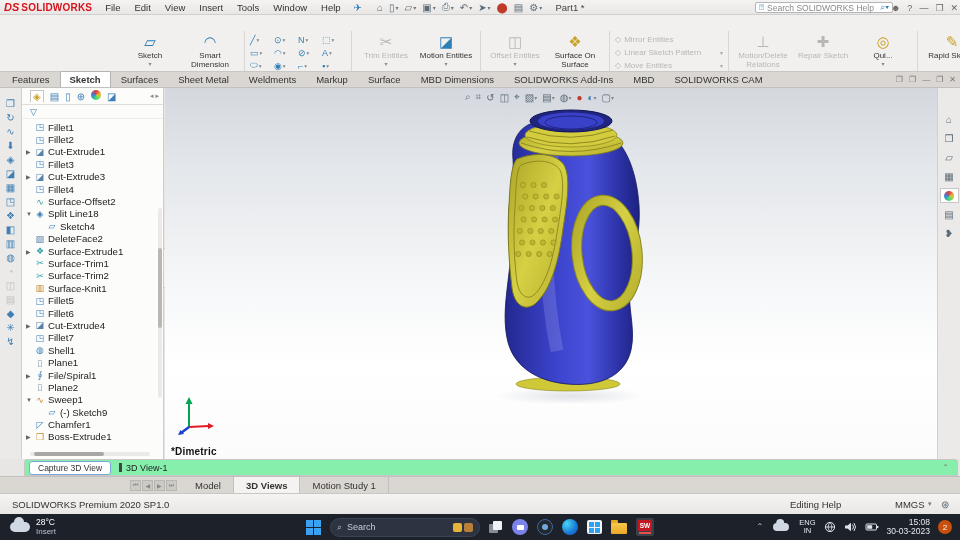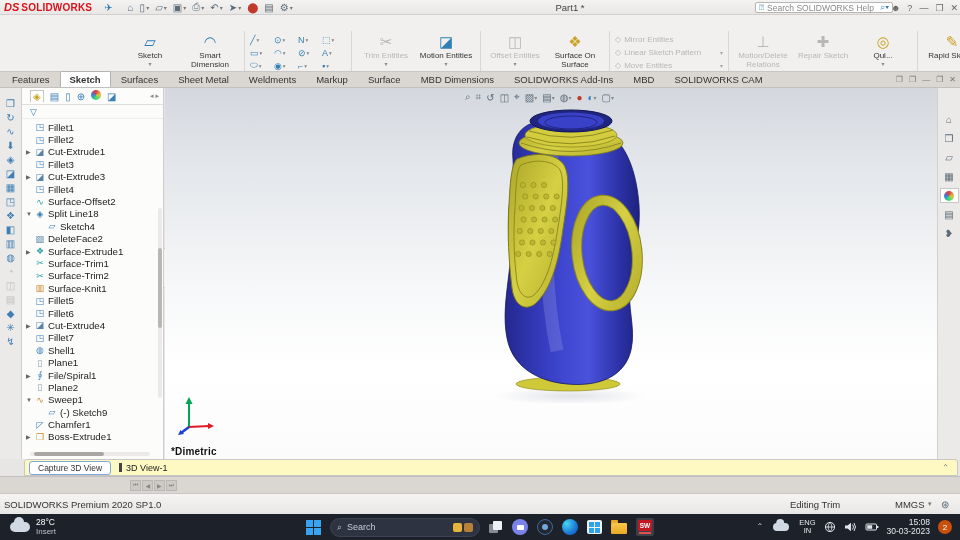--- a/index.html
+++ b/index.html
@@ -73,36 +73,36 @@
   .hud span { font-size:10px; }
   .hud .caret { font-size:6px; color:#888; }
   .view-label { position:absolute; left:6px; bottom:2px; font-size:10px; color:#111; font-weight:bold; letter-spacing:.2px; }
   .triad { position:absolute; left:12px; bottom:24px; }
 
   .right-strip { position:absolute; right:0; top:0; width:23px; height:371px; background:#eceae8; border-left:1px solid #d2d0ce; display:flex; flex-direction:column; align-items:center; padding-top:24px; gap:4px; }
   .rt-icon { width:19px; height:15px; display:flex; align-items:center; justify-content:center; font-size:10px; color:#5b6b78; }
   .rt-icon.active { background:#fff; border:1px solid #c9c7c5; }
 
   
-  .capturebar { position:absolute; left:24px; top:459px; width:934px; height:17px; background:#fef9c3; border:1px solid #c9c7c5; border-radius:3px 3px 0 0; display:flex; align-items:center; padding-left:4px; gap:8px; }
+  .capturebar { position:absolute; left:24px; top:459px; width:934px; height:17px; background:#86efac; border:1px solid #c9c7c5; border-radius:3px 3px 0 0; display:flex; align-items:center; padding-left:4px; gap:8px; }
   .cap-btn { border:1px solid #7da7d9; border-radius:3px; background:#fff; font-size:8.5px; color:#333; padding:1px 8px; font-family:"Liberation Sans",sans-serif; }
   .cap-view { display:flex; align-items:center; gap:4px; font-size:9px; color:#222; }
   .cap-view .bar { width:3px; height:9px; background:#444; display:inline-block; }
   .cap-chev { margin-left:auto; margin-right:8px; color:#777; font-size:8px; }
 
   
   .bottomtabs { position:absolute; left:0; top:476px; width:960px; height:17px; background:#dad7d3; border-top:1px solid #c2c0be; display:flex; align-items:stretch; }
   .bt-nav { display:flex; align-items:center; gap:1px; margin-left:130px; }
   .bt-nav span { font-size:6px; color:#888; background:#cdcac6; border:1px solid #b9b7b4; padding:1px 2px; }
   .bt-tab { display:flex; align-items:center; padding:0 12px; font-size:9.5px; color:#333; border-right:1px solid #c2c0be; }
   .bt-tab.active { background:#f4f3f2; font-weight:bold; }
 
   
   .statusbar { position:absolute; left:0; top:493px; width:960px; height:21px; background:linear-gradient(#f5f4f3,#e9e7e5); border-top:1px solid #c9c7c5; display:flex; align-items:center; font-size:9.5px; color:#333; }
-  .sb-left { padding-left:4px; }
+  .sb-left { padding-left:12px; }
   .sb-mode { position:absolute; left:790px; }
   .sb-units { position:absolute; left:895px; }
   .sb-caret { position:absolute; left:928px; color:#777; font-size:7px; }
   .sb-globe { position:absolute; left:941px; color:#5b6b78; font-size:10px; }
 
   
   .taskbar { position:absolute; left:0; top:514px; width:960px; height:26px; background:#1d2129; display:flex; align-items:center; color:#eee; }
   .weather { display:flex; align-items:center; gap:6px; padding-left:10px; width:110px; }
   .cloud { width:20px; height:10px; background:#cfd8e3; border-radius:8px; position:relative; }
   .cloud:before { content:""; position:absolute; left:4px; top:-5px; width:10px; height:10px; background:#cfd8e3; border-radius:50%; }
@@ -139,20 +139,29 @@
   .trayicon { display:flex; align-items:center; }
 </style>
 </head>
 <body>
 
 <div class="titlebar">
   <div class="sw-logo">
     <span class="ds">DS</span>
     <span class="sw-word">SOLIDWORKS</span>
   </div>
+  <div id="menus" style="display:flex;">
+      <span class="menu-item">File</span>
+      <span class="menu-item">Edit</span>
+      <span class="menu-item">View</span>
+      <span class="menu-item">Insert</span>
+      <span class="menu-item">Tools</span>
+      <span class="menu-item">Window</span>
+      <span class="menu-item">Help</span>
+    </div>
   <span class="pin-icon">✈</span>
   <div id="qa-icons" class="qa-row">
       <span class="qa-btn">
         <span>⌂</span>
       </span>
       <span class="qa-btn">
         <span>▯</span>
         <span class="caret">▾</span>
       </span>
       <span class="qa-btn">
@@ -687,25 +696,30 @@
   <span class="cap-chev">⌃</span>
 </div>
 
 <div class="bottomtabs">
   <div id="btnav" class="bt-nav">
       <span>⏮</span>
       <span>◀</span>
       <span>▶</span>
       <span>⏭</span>
     </div>
+  <div id="bttabs" style="display:flex; margin-left:6px;">
+      <span class="bt-tab">Model</span>
+      <span class="bt-tab active">3D Views</span>
+      <span class="bt-tab">Motion Study 1</span>
+    </div>
 </div>
 
 <div class="statusbar">
   <span class="sb-left">SOLIDWORKS Premium 2020 SP1.0</span>
-  <span class="sb-mode">Editing Trim</span>
+  <span class="sb-mode">Editing Help</span>
   <span class="sb-units">MMGS</span>
   <span class="sb-caret">▾</span>
   <span class="sb-globe">⊛</span>
 </div>
 
 <div class="taskbar">
   <div class="weather">
     <span class="cloud"></span>
     <span>
       <div class="wt">28°C</div>

